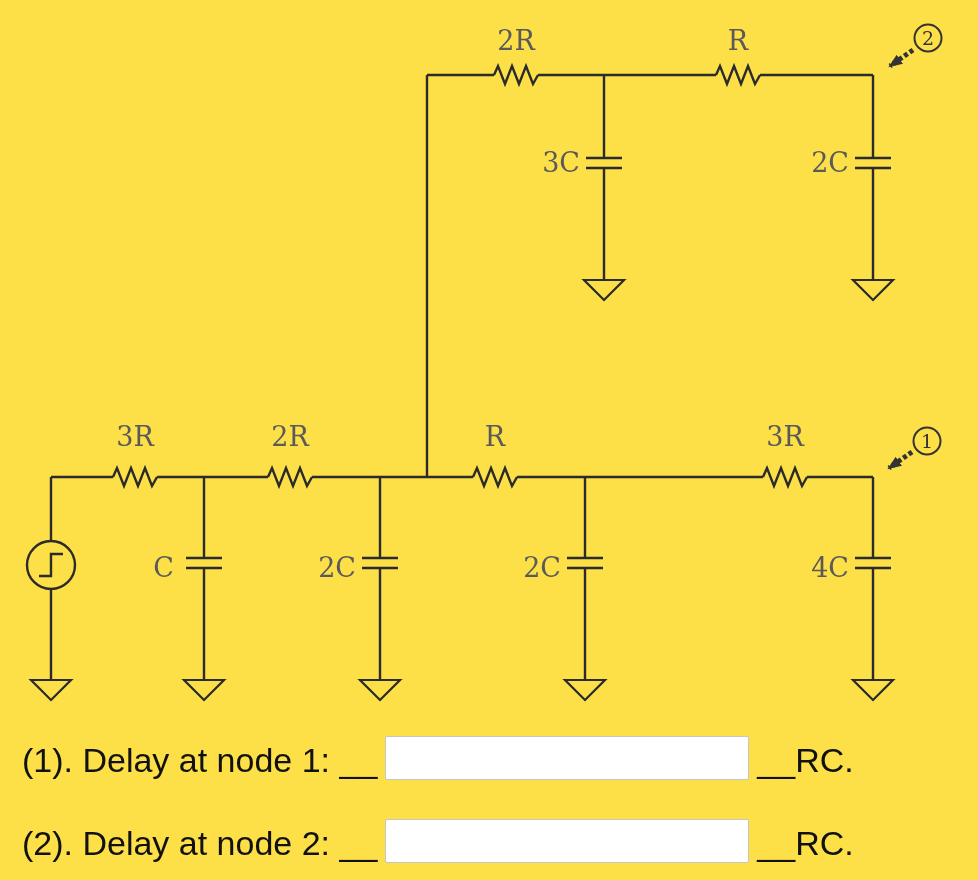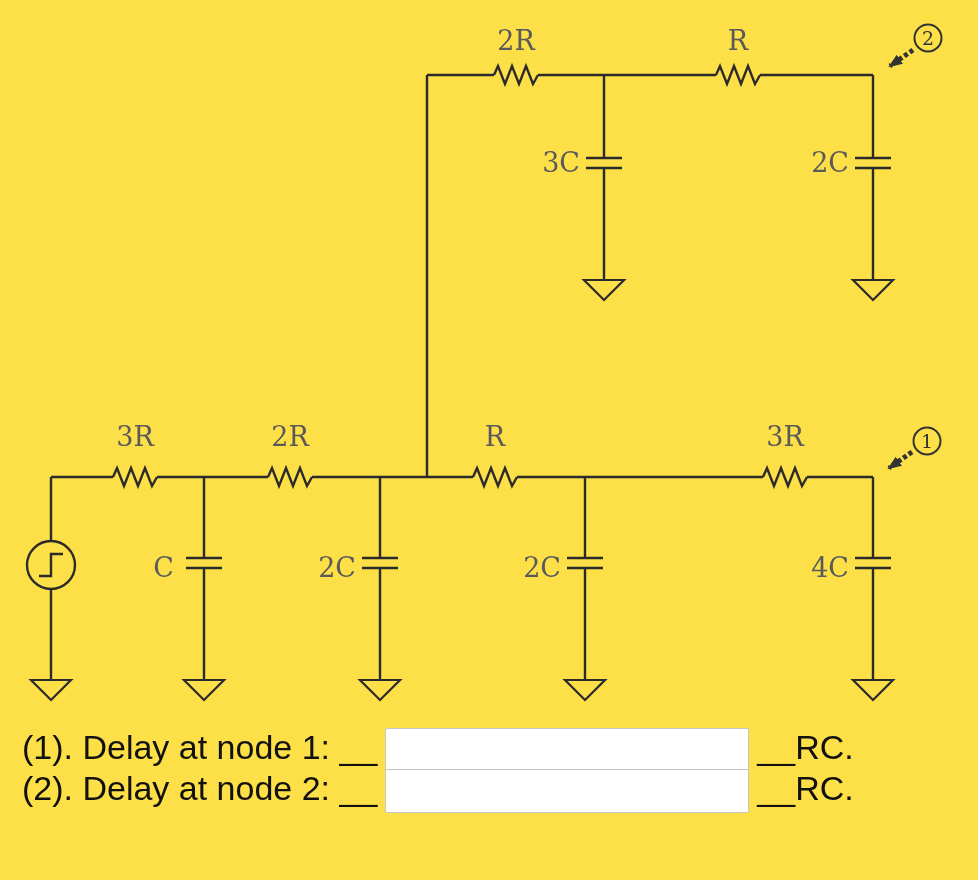--- a/index.html
+++ b/index.html
@@ -25,21 +25,21 @@
     font-family: "DejaVu Serif", serif;
     font-size: 19px;
     fill: #333333;
   }
   .node-arrow { stroke: #333333; stroke-width: 5; stroke-dasharray: 4 2.6; fill: none; }
   .qrow {
     position: absolute;
     left: 22px;
     height: 52px;
     display: flex;
-    align-items: flex-start;
+    align-items: flex-end;
     gap: 8px;
     font-size: 34px;
     color: #111111;
     white-space: pre;
   }
   .qrow .blank-input {
     width: 364px;
     height: 44px;
     border: 1px solid #c6c6c6;
     border-radius: 2px;
@@ -128,19 +128,19 @@
       <text class="node-num" x="927" y="448" text-anchor="middle">1</text>
     </g>
   </svg>
 
   <div class="qrow" style="top: 728px;">
     <span>(1). Delay at node 1: __</span>
     <input class="blank-input" type="text" value="" style="">
     <span>__RC.</span>
   </div>
 
-  <div class="qrow" style="top: 769px;">
+  <div class="qrow" style="top: 811px;">
     <span>(2). Delay at node 2: __</span>
     <input class="blank-input" type="text" value="" style="">
     <span>__RC.</span>
   </div>
 
 </div>
 
 </body></html>

